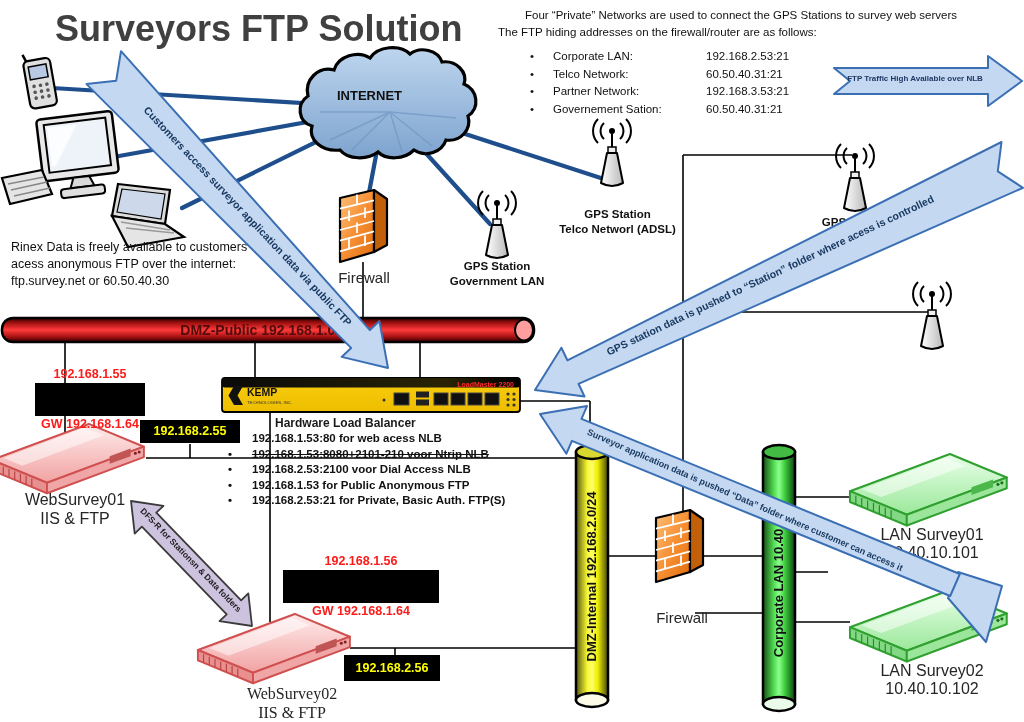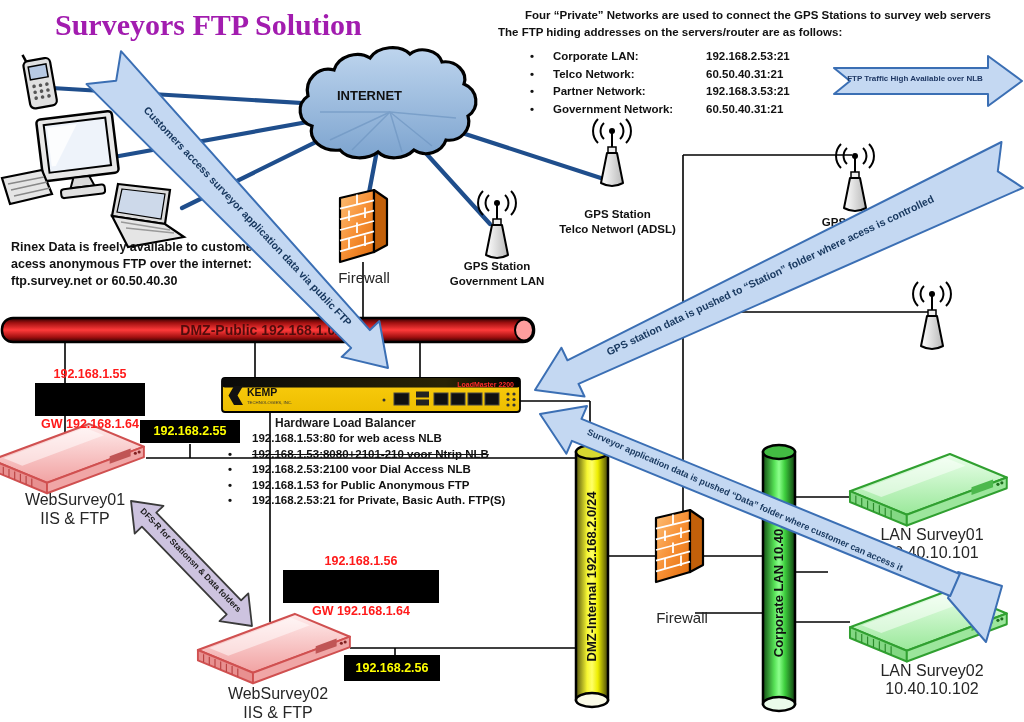--- a/index.html
+++ b/index.html
@@ -3,22 +3,22 @@
 <meta charset="utf-8">
 <style>
   html,body{margin:0;padding:0;background:#fff;}
   .canvas{position:relative;width:1024px;height:722px;background:#fff;overflow:hidden;
           font-family:"Liberation Sans",sans-serif;color:#1a1a1a;}
   svg.layer{position:absolute;left:0;top:0;}
   #base{z-index:1;} .txt{z-index:2;} #arrows{z-index:3;} .arrtxt{z-index:4;}
   .lbl{position:absolute;}
   .b{font-weight:bold;}
   .ctr{text-align:left;}
-  .title{font-weight:bold;font-size:30px;color:#a21caf;letter-spacing:0px;white-space:nowrap;font-family:Liberation Serif, serif;}
-  .intro{font-size:11.5px;font-weight:bold;white-space:nowrap;color:#111;padding-left:6px;}
+  .title{font-weight:bold;font-size:36px;color:#404040;letter-spacing:0px;white-space:nowrap;}
+  .intro{font-size:11.5px;font-weight:normal;white-space:nowrap;color:#111;padding-left:6px;}
   .gpslbl{font-size:11.5px;font-weight:bold;line-height:15px;text-align:center;color:#111;}
   .devlbl{font-size:16px;line-height:19px;text-align:center;color:#262626;}
   .fwlbl{font-size:15px;text-align:center;color:#262626;}
   .ipbox{position:absolute;background:#000;display:flex;flex-direction:column;align-items:center;
          justify-content:center;font-weight:bold;font-size:12.5px;line-height:15px;z-index:2;}
   .ipred{color:#ff1a1a;gap:35px;} .ipyel{color:#ffff00;}
   .busH{position:absolute;display:flex;align-items:center;justify-content:center;
         font-weight:bold;font-size:14px;color:#520c0c;z-index:2;}
   .busV{position:absolute;display:flex;align-items:center;justify-content:center;z-index:2;}
   .busV span{transform:rotate(-90deg);white-space:nowrap;font-weight:bold;font-size:13px;color:#111;}
@@ -319,36 +319,36 @@
 
   <use href="#antenna" transform="translate(497,257)"></use>
   <use href="#antenna" transform="translate(612,185)"></use>
   <use href="#antenna" transform="translate(855,210)"></use>
   <use href="#antenna" transform="translate(932,348)"></use>
 </svg>
 
 <div class="lbl title txt" style="left:55px;top:8px;">Surveyors FTP Solution</div>
 
 <div class="lbl intro txt" style="left:519px;top:9px;">Four “Private” Networks are used to connect the GPS Stations to survey web servers</div>
-<div class="lbl intro txt" style="left:492px;top:26px;">The FTP hiding addresses on the servers/router are as follows:</div>
+<div class="lbl intro txt" style="left:492px;top:26px;">The FTP hiding addresses on the firewall/router are as follows:</div>
 
 <div class="lbl intro txt" style="left:524px;top:50px;">•</div>
 <div class="lbl intro txt" style="left:547px;top:50px;">Corporate LAN:</div>
 <div class="lbl intro txt" style="left:700px;top:50px;">192.168.2.53:21</div>
 
 <div class="lbl intro txt" style="left:524px;top:68px;">•</div>
 <div class="lbl intro txt" style="left:547px;top:68px;">Telco Network:</div>
 <div class="lbl intro txt" style="left:700px;top:68px;">60.50.40.31:21</div>
 
 <div class="lbl intro txt" style="left:524px;top:85px;">•</div>
 <div class="lbl intro txt" style="left:547px;top:85px;">Partner Network:</div>
 <div class="lbl intro txt" style="left:700px;top:85px;">192.168.3.53:21</div>
 
 <div class="lbl intro txt" style="left:524px;top:103px;">•</div>
-<div class="lbl intro txt" style="left:547px;top:103px;">Government Network:</div>
+<div class="lbl intro txt" style="left:547px;top:103px;">Governement Sation:</div>
 <div class="lbl intro txt" style="left:700px;top:103px;">60.50.40.31:21</div>
 
 <div class="lbl intro txt" style="left:5px;top:240px;font-size:12.5px;">Rinex Data is freely available to customers</div>
 <div class="lbl intro txt" style="left:5px;top:257px;font-size:12.5px;">acess anonymous FTP over the internet:</div>
 <div class="lbl intro txt" style="left:5px;top:274px;font-size:12.5px;">ftp.survey.net or 60.50.40.30</div>
 
 <div class="lbl b ctr txt" style="left:337px;top:88px;width:100px;font-size:13px;color:#111;">INTERNET</div>
 
 <div class="lbl gpslbl txt" style="left:427px;top:259px;width:140px;">
   <div>GPS Station</div>
@@ -398,21 +398,21 @@
   <div>GW 192.168.1.64</div>
 </div>
 <div class="ipbox ipyel" style="left:344px;top:655px;width:96px;height:26px;text-align:center;">
   <div>192.168.2.56</div>
 </div>
 
 <div class="lbl devlbl txt" style="left:0;top:490px;width:150px;">
   <div>WebSurvey01</div>
   <div>IIS &amp; FTP</div>
 </div>
-<div class="lbl devlbl txt" style="left:203px;top:684px;width:150px;">
+<div class="lbl devlbl txt" style="left:217px;top:684px;width:150px;font-family:Liberation Serif, serif;">
   <div>WebSurvey02</div>
   <div>IIS &amp; FTP</div>
 </div>
 <div class="lbl devlbl txt" style="left:857px;top:526px;width:150px;line-height:18px;">
   <div>LAN Survey01</div>
   <div>10.40.10.101</div>
 </div>
 <div class="lbl devlbl txt" style="left:857px;top:662px;width:150px;line-height:18px;">
   <div>LAN Survey02</div>
   <div>10.40.10.102</div>

